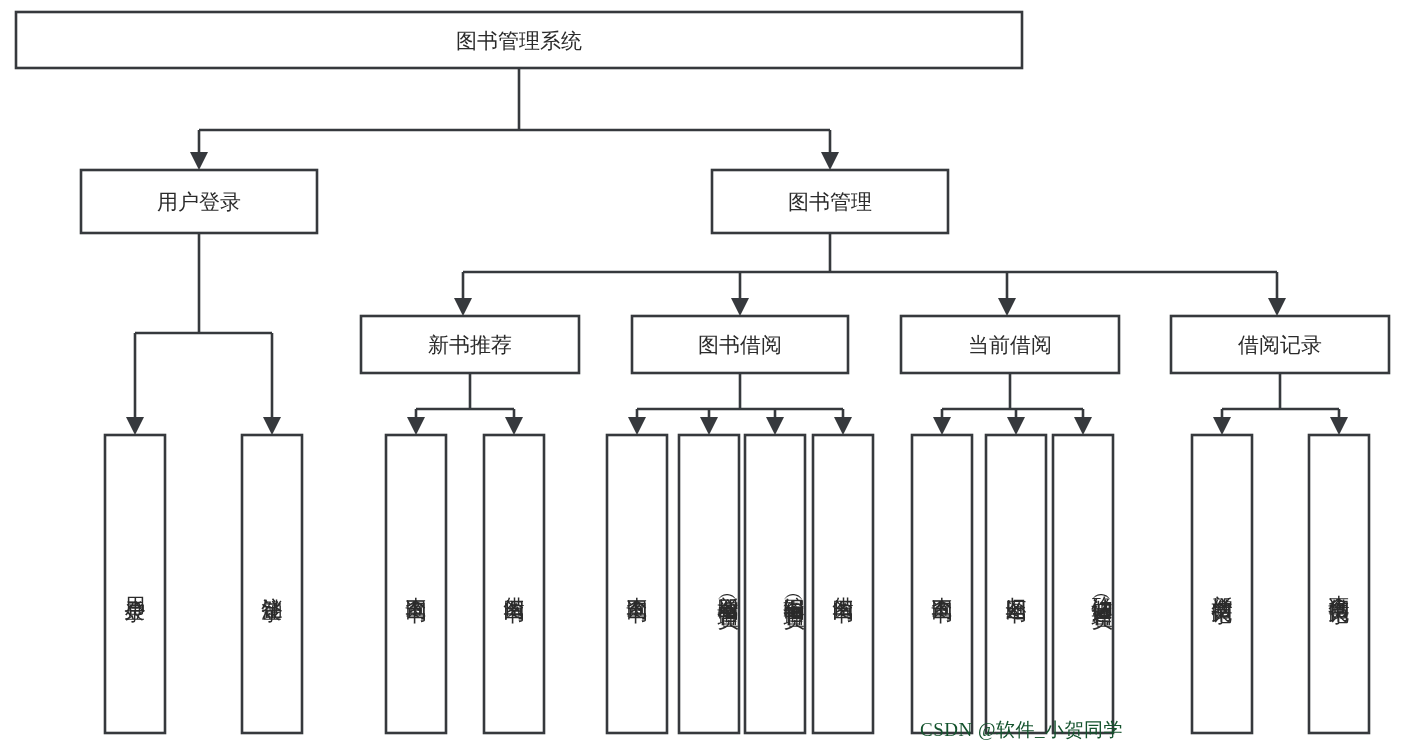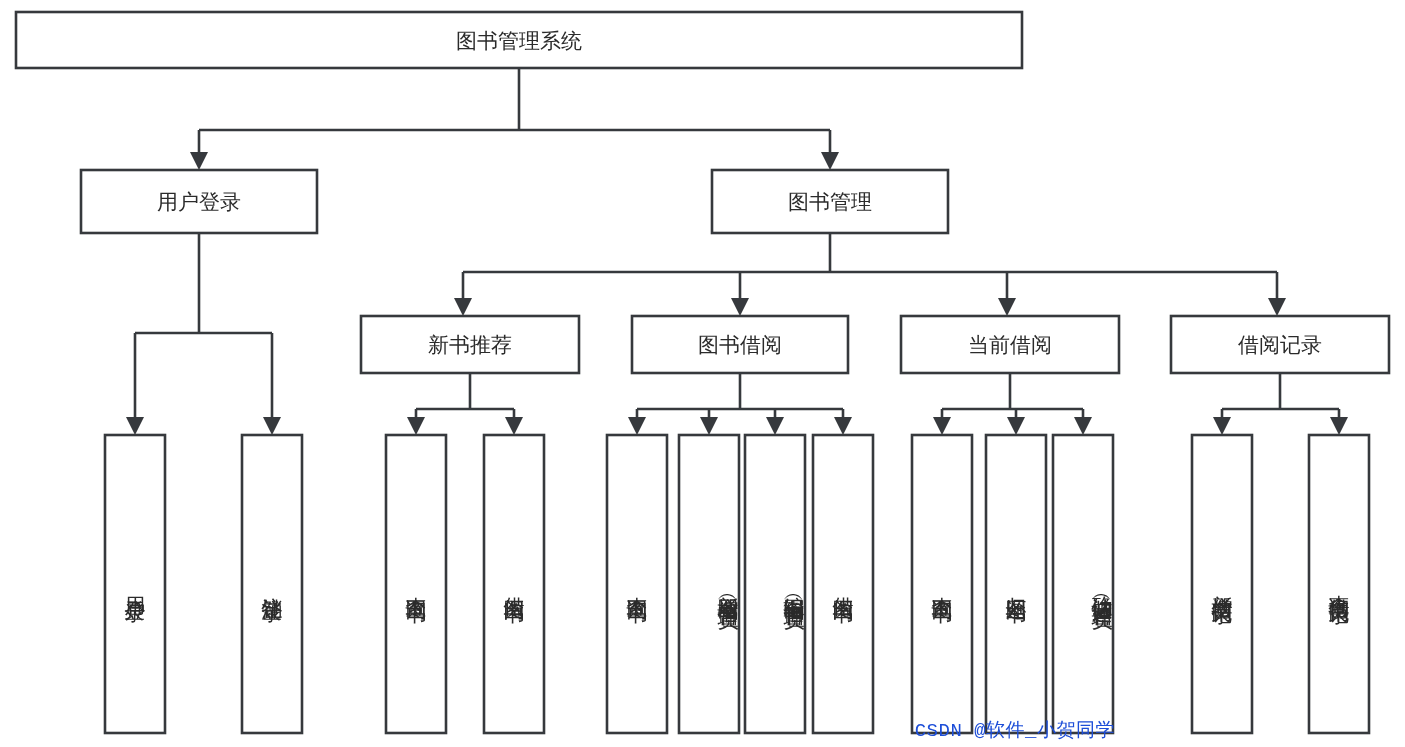--- a/index.html
+++ b/index.html
@@ -43,25 +43,25 @@
     stroke-width: 2.6;
     fill: none;
     stroke-linecap: butt;
   }
   .arrow-head {
     fill: #36393d;
     stroke: none;
   }
   .watermark {
     position: absolute;
-    right: 16px;
+    right: 8px;
     bottom: 4px;
-    font-family: Liberation Mono, monospace;
+    font-family: Liberation Serif, serif;
     font-size: 19px;
-    color: #1d4ed8;
+    color: #14532d;
     letter-spacing: 0.5px;
     white-space: nowrap;
     user-select: none;
   }
   .vlabel-wrap {
     position: absolute;
     writing-mode: vertical-rl;
     text-orientation: upright;
     font-family: "DejaVu Sans", "Liberation Sans", sans-serif;
     font-size: 21px;

